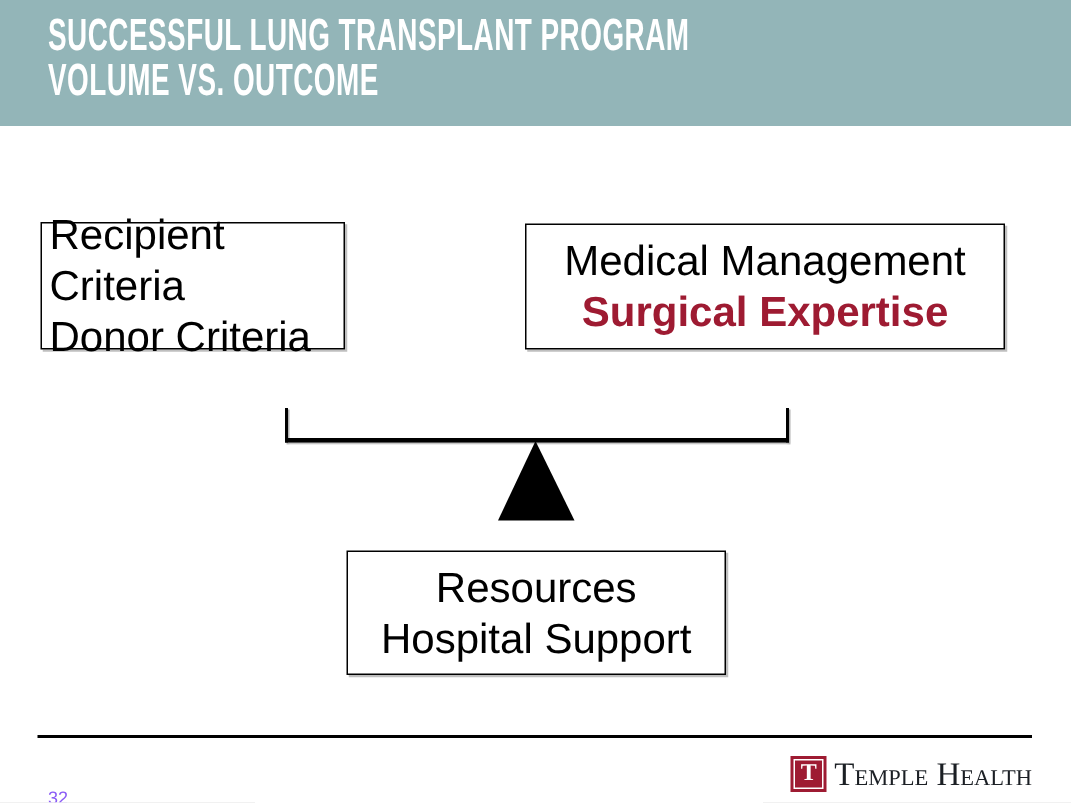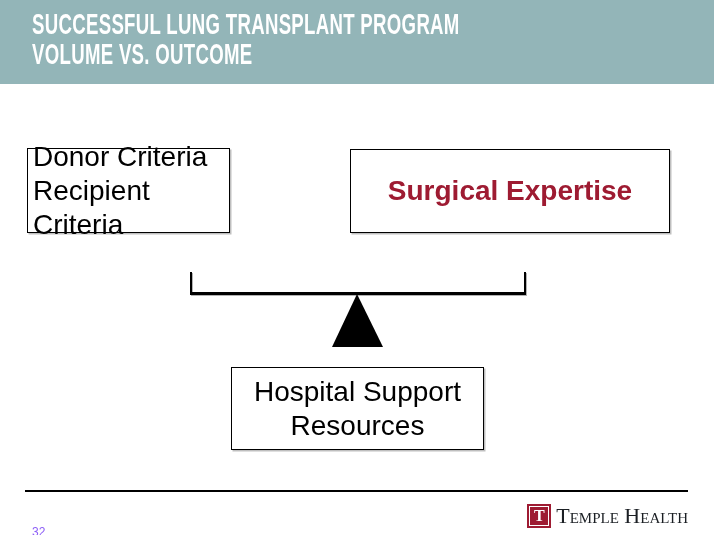--- a/index.html
+++ b/index.html
@@ -132,34 +132,35 @@
 <div class="slide">
 
   <div class="header">
     <div class="title">
       <span>SUCCESSFUL LUNG TRANSPLANT PROGRAM</span><br>
       <span>VOLUME VS. OUTCOME</span>
     </div>
   </div>
 
   <div class="dbox box-left">
+    <div>Recipient Criteria</div>
     <div>Donor Criteria</div>
-    <div>Recipient Criteria</div>
   </div>
 
   <div class="dbox box-right">
+    <div>Medical Management</div>
     <div class="red-bold">Surgical Expertise</div>
   </div>
 
   <div class="beam"></div>
   <div class="fulcrum"></div>
 
   <div class="dbox box-bottom">
+    <div>Resources</div>
     <div>Hospital Support</div>
-    <div>Resources</div>
   </div>
 
   <div class="footer-line"></div>
   <div class="page-number">32</div>
 
   <div class="brand">
     <div class="brand-square">
       <span>T</span>
     </div>
     <div class="brand-text">Temple Health</div>

